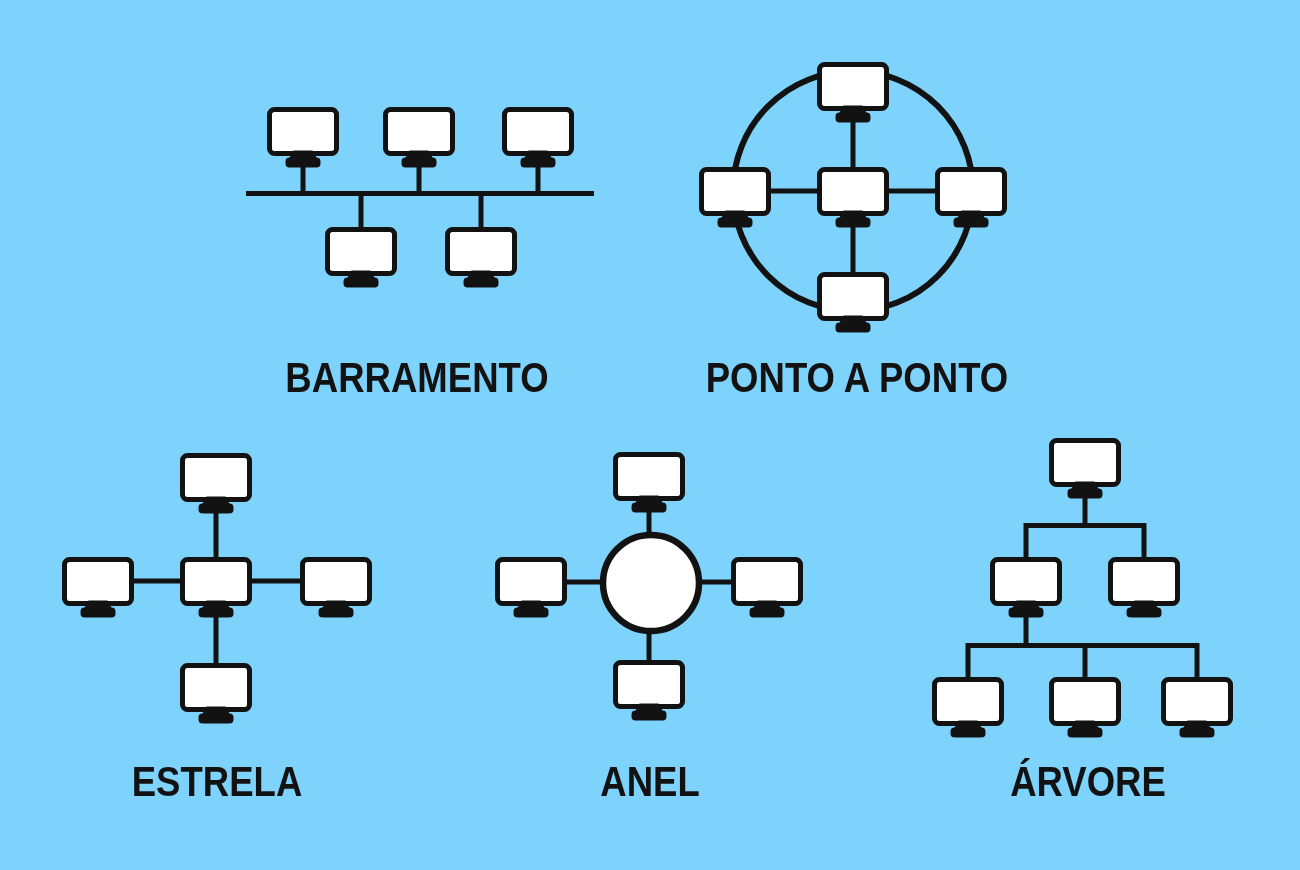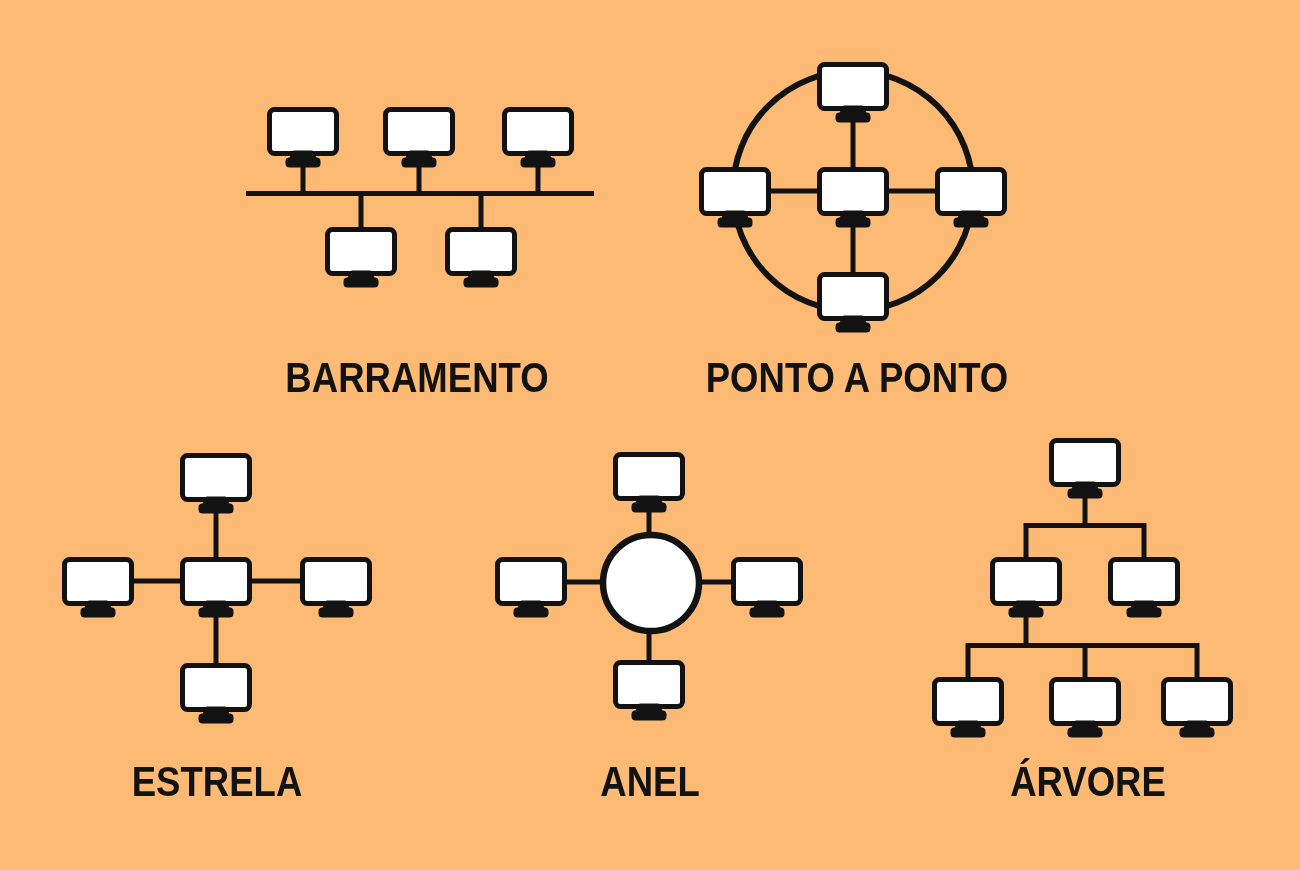--- a/index.html
+++ b/index.html
@@ -4,21 +4,21 @@
 <style>
   html, body {
     margin: 0;
     padding: 0;
     background: #ffffff;
   }
   .stage {
     position: relative;
     width: 1300px;
     height: 870px;
-    background: #fdba74;
+    background: #7dd3fc;
     overflow: hidden;
     font-family: "Liberation Sans", "DejaVu Sans", sans-serif;
   }
   .stage svg {
     position: absolute;
     left: 0;
     top: 0;
   }
   .topo-label {
     position: absolute;

